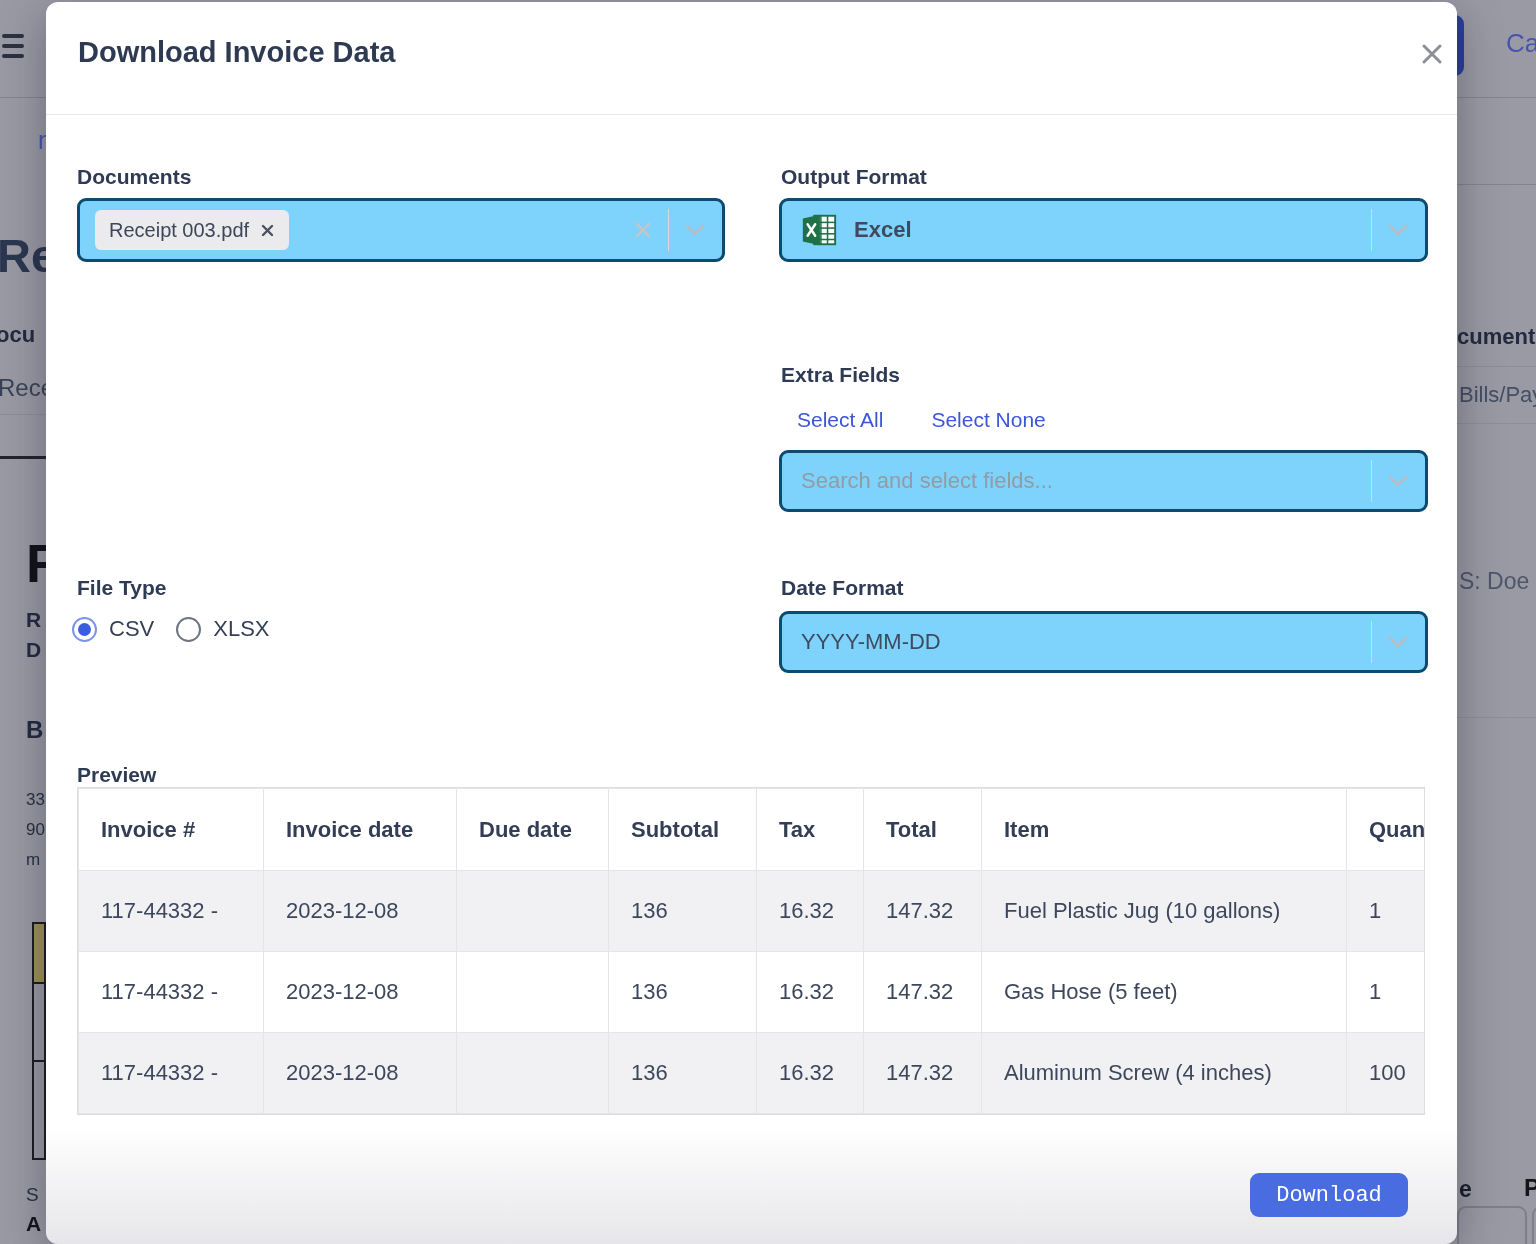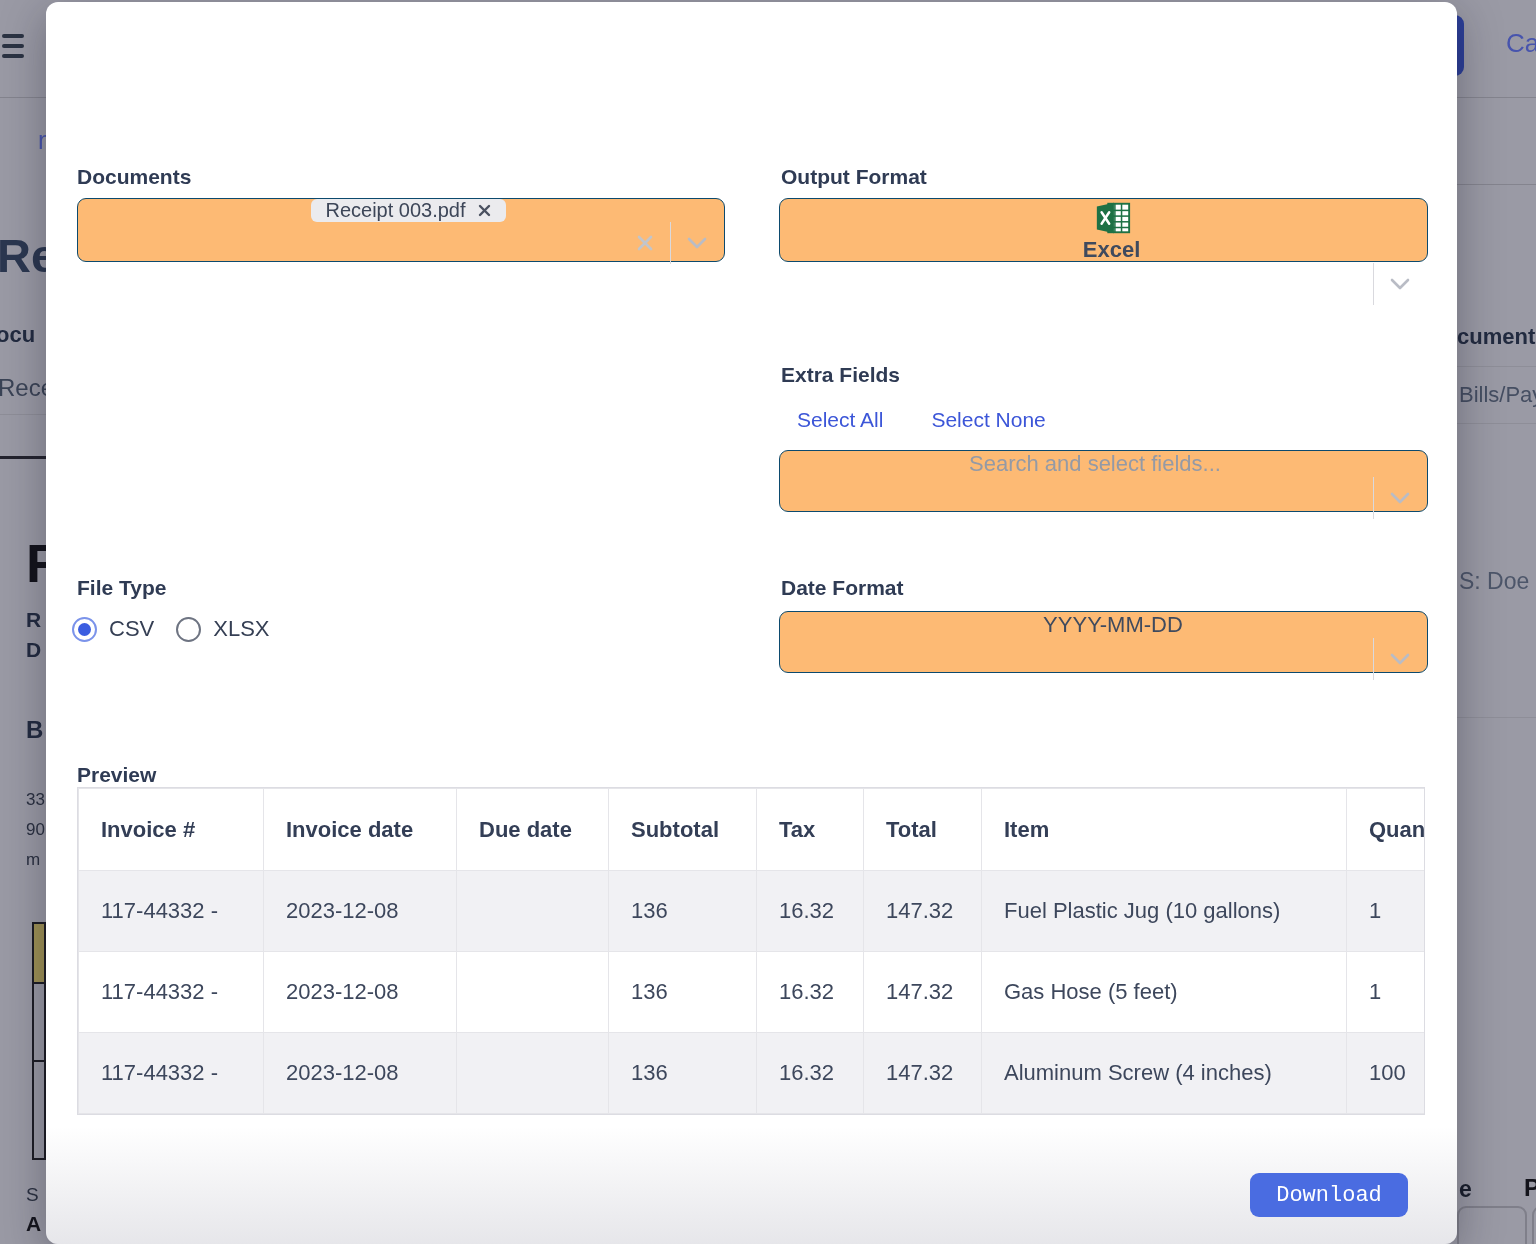--- a/index.html
+++ b/index.html
@@ -25,22 +25,22 @@
     position:absolute; z-index:10; left:46px; top:2px; width:1411px; height:1242px;
     background:#ffffff; border-radius:12px; box-shadow:0 12px 45px rgba(20,20,35,.35);
   }
   .modal-header { position:absolute; left:0; top:0; width:100%; height:113px; border-bottom:1px solid #e7e7eb; }
   .modal-title { position:absolute; left:32px; top:34px; font-size:29px; font-weight:bold; color:#2d3a52; }
   .close-btn { position:absolute; left:1372px; top:38px; width:28px; height:28px; cursor:pointer; }
 
   .field-label { position:absolute; font-size:21px; font-weight:bold; color:#2f3b54; }
 
   .select-box {
-    position:absolute; background:#fdba74; border:1px solid #0c4a6e; border-radius:9px;
-    display:flex; align-items:center;flex-direction:column;
+    position:absolute; background:#7dd3fc; border:3px solid #0c4a6e; border-radius:9px;
+    display:flex; align-items:center;
   }
   .select-box .value { font-size:22px; color:#3f4a5e; }
   .select-controls { margin-left:auto; display:flex; align-items:center; height:100%; padding-right:16px; }
   .v-divider { width:1px; height:42px; background:#d9d9de; margin:0 15px 0 15px; }
   .chevron { width:22px; height:14px; display:block; }
 
   .tag {
     display:flex; align-items:center; gap:11px; background:#ebebee; border-radius:6px;
     height:40px; padding:0 14px; margin-left:15px; font-size:20px; color:#3d4658;
   }
@@ -128,20 +128,29 @@
 <div class="bg-line" style="left:1457px;top:423px;width:79px;background:#8e8e98;"></div>
 <div class="bg-frag" style="left:1459px;top:568px;font-size:23px;color:#4d566a;">S: Doe J</div>
 <div class="bg-line" style="left:1457px;top:717px;width:79px;background:#8e8e98;"></div>
 <div class="bg-frag" style="left:1459px;top:1176px;font-size:23px;font-weight:bold;color:#1a1f2c;">e</div>
 <div class="bg-frag" style="left:1524px;top:1174px;font-size:24px;font-weight:bold;color:#14141c;">P</div>
 <div class="bg-card" style="left:1457px;top:1206px;width:70px;height:60px;"></div>
 <div class="bg-card" style="left:1532px;top:1206px;width:30px;height:60px;"></div>
 
 <div class="modal">
 
+  <div class="modal-header">
+    <div class="modal-title">Download Invoice Data</div>
+    <div class="close-btn">
+      <svg width="28" height="28" viewBox="0 0 28 28">
+        <line x1="6" y1="6" x2="22" y2="22" stroke="#8b8f98" stroke-width="3" stroke-linecap="round"></line>
+        <line x1="22" y1="6" x2="6" y2="22" stroke="#8b8f98" stroke-width="3" stroke-linecap="round"></line>
+      </svg>
+    </div>
+  </div>
 
   <div class="field-label" style="left:31px;top:163px;">Documents</div>
   <div class="select-box" style="left:31px;top:196px;width:648px;height:64px;">
     <div class="tag">
       <span>Receipt 003.pdf</span>
       <span style="display:flex;">
         <svg width="15" height="15" viewBox="0 0 15 15">
           <line x1="3" y1="3" x2="12" y2="12" stroke="#4a5160" stroke-width="2.4" stroke-linecap="round"></line>
           <line x1="12" y1="3" x2="3" y2="12" stroke="#4a5160" stroke-width="2.4" stroke-linecap="round"></line>
         </svg>

